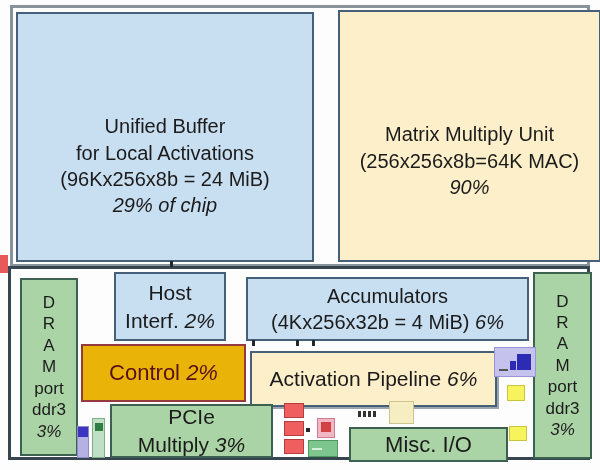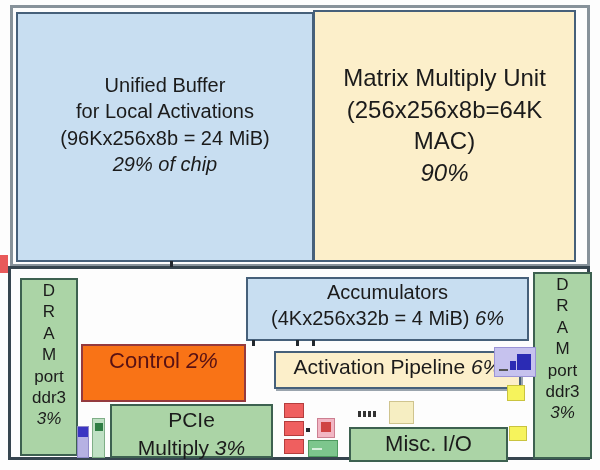--- a/index.html
+++ b/index.html
@@ -5,26 +5,26 @@
   html,body{margin:0;padding:0;background:#ffffff;}
   .canvas{
     position:relative;width:600px;height:470px;background:#fdfdfd;
     font-family:"Liberation Sans",sans-serif;color:#1b1b1b;overflow:hidden;
   }
   .frame{position:absolute;box-sizing:border-box;background:#fdfdfd;}
   .frame-top{left:10px;top:5px;width:580px;height:262px;border:3px solid #87929a;}
   .frame-bottom{left:8px;top:266px;width:582px;height:194px;border:3px solid #36454f;}
   .block{
     position:absolute;box-sizing:border-box;display:flex;flex-direction:column;
-    align-items:center;text-align:center;line-height:1.32;
+    align-items:center;justify-content:center;text-align:center;line-height:1.32;
   }
   .blue{background:#c8def1;border:2px solid #46607a;}
   .cream{background:#fcefca;border:2px solid #46607a;}
   .green{background:#abd4a6;border:2px solid #3d6150;}
-  .redblk{background:#f97316;border:2px solid #943a3e;color:#581114;}
+  .redblk{background:#eab308;border:2px solid #943a3e;color:#581114;}
   .pct{font-style:italic;}
   .deco{position:absolute;box-sizing:border-box;}
   .watermark{
     position:absolute;left:268px;top:428px;z-index:10;white-space:nowrap;
     font-size:26px;letter-spacing:1.5px;color:#f2f2f2;
     text-shadow:0 1px 2px rgba(96,96,96,0.6);
     margin-top:42px;
   }
   .tick{position:absolute;background:#22282e;}
 </style>
@@ -38,47 +38,51 @@
 
   <div class="deco" style="left:0;top:255px;width:8px;height:18px;background:#e85a5a;"></div>
 
   <div class="block blue" style="left:16px;top:12px;width:298px;height:250px;font-size:20px;padding-top:58px;">
     <div>Unified Buffer</div>
     <div>for Local Activations</div>
     <div>(96Kx256x8b = 24 MiB)</div>
     <div class="pct">29% of chip</div>
   </div>
 
-  <div class="block cream" style="left:313px;top:10px;width:263px;height:252px;font-size:24px;padding-top:50px;">
+  <div class="block cream" style="left:338px;top:10px;width:263px;height:252px;font-size:20px;padding-top:50px;">
     <div>Matrix Multiply Unit</div>
     <div>(256x256x8b=64K MAC)</div>
     <div class="pct">90%</div>
   </div>
 
   <div class="block green" style="left:20px;top:278px;width:58px;height:178px;font-size:17px;line-height:1.26;">
     <div>D</div>
     <div>R</div>
     <div>A</div>
     <div>M</div>
     <div>port</div>
     <div>ddr3</div>
     <div class="pct">3%</div>
   </div>
 
+  <div class="block blue" style="left:114px;top:272px;width:112px;height:69px;font-size:21px;">
+    <div>Host</div>
+    <div><span>Interf.</span> <span class="pct">2%</span></div>
+  </div>
 
   <div class="block blue" style="left:246px;top:277px;width:283px;height:64px;font-size:20px;">
     <div>Accumulators</div>
     <div><span>(4Kx256x32b = 4 MiB)</span> <span class="pct">6%</span></div>
   </div>
 
   <div class="block redblk" style="left:81px;top:344px;width:165px;height:58px;font-size:22px;">
     <div><span>Control</span> <span class="pct">2%</span></div>
   </div>
 
-  <div class="block cream" style="left:250px;top:351px;width:247px;height:38px;font-size:21px;box-shadow:2px 2px 0 #9aa4ad;margin-left:24px;">
+  <div class="block cream" style="left:250px;top:351px;width:247px;height:56px;font-size:21px;box-shadow:2px 2px 0 #9aa4ad;">
     <div><span>Activation Pipeline</span> <span class="pct">6%</span></div>
   </div>
 
   <div class="block green" style="left:110px;top:404px;width:163px;height:54px;font-size:21px;">
     <div>PCIe</div>
     <div><span>Multiply</span> <span class="pct">3%</span></div>
   </div>
 
   <div class="block green" style="left:349px;top:427px;width:159px;height:35px;font-size:22px;">
     <div>Misc. I/O</div>

